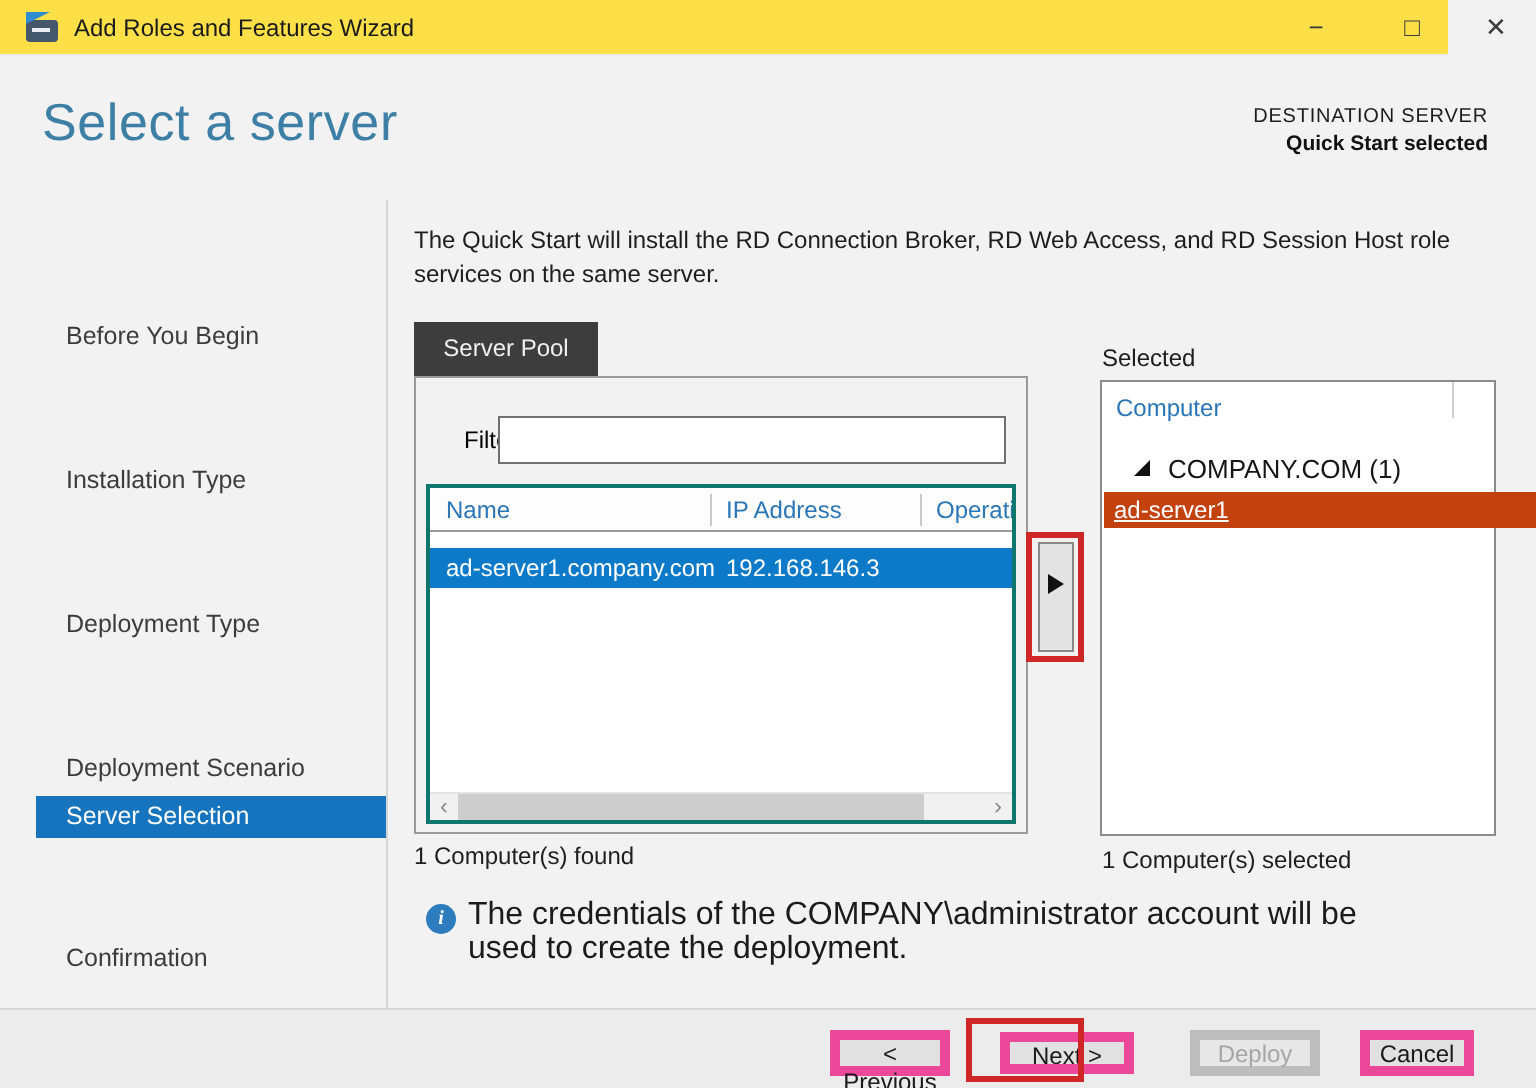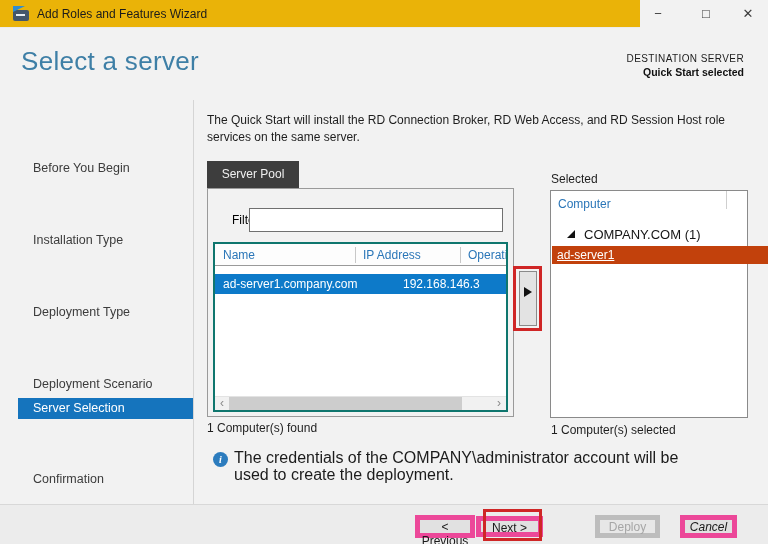--- a/index.html
+++ b/index.html
@@ -1,21 +1,21 @@
 <!DOCTYPE html>
 <html><head>
 <meta charset="utf-8">
 <style>
   * { margin:0; padding:0; box-sizing:border-box; }
   html,body { width:768px; height:544px; }
   body { font-family:"Liberation Sans", sans-serif; background:#f2f2f2; overflow:hidden; }
   .window { position:relative; width:768px; height:544px; background:#f2f2f2; }
 
   
-  .titlebar { position:absolute; left:0; top:0; width:640px; height:28px; background:#eab308; border-bottom:1px solid #ececec; }
+  .titlebar { position:absolute; left:0; top:0; width:724px; height:28px; background:#fde047; border-bottom:1px solid #ececec; }
   .app-icon { position:absolute; left:13px; top:6px; width:17px; height:16px; }
   .app-icon .box { position:absolute; left:0; top:4px; width:16px; height:11px; background:#44576b; border-radius:2px; }
   .app-icon .slot { position:absolute; left:3px; top:8px; width:9px; height:2px; background:#e8eef2; }
   .app-icon .flag { position:absolute; left:0; top:0; width:0; height:0; border-top:6px solid #2f8dd0; border-right:12px solid transparent; }
   .title-text { position:absolute; left:37px; top:0; line-height:28px; font-size:12px; color:#1b1b1b; }
   .win-btn { position:absolute; top:0; width:34px; height:28px; text-align:center; line-height:28px; font-size:13px; color:#3c3c3c; cursor:default; }
   .btn-min { left:641px; } .btn-max { left:689px; } .btn-close { left:731px; }
 
   
   .page-title { position:absolute; left:21px; top:46px; font-size:26px; letter-spacing:0.3px; color:#3e7fa6; font-weight:400; }
@@ -38,21 +38,21 @@
   .filter-input { position:absolute; left:41px; top:19px; width:254px; height:24px; border:1px solid #707070; background:#ffffff; font-size:12px; padding:0 4px; font-family:"Liberation Sans", sans-serif; }
 
   .server-table { position:absolute; left:5px; top:53px; width:295px; height:170px; border:2px solid #0f766e; background:#ffffff; overflow:hidden; }
   .thead { position:relative; height:22px; border-bottom:1px solid #9a9a9a; background:#fdfdfd; overflow:hidden; }
   .th { position:absolute; top:0; line-height:22px; font-size:12px; color:#2a76b8; white-space:nowrap; }
   .th-name { left:8px; } .th-ip { left:148px; } .th-os { left:253px; }
   .col-div { position:absolute; top:3px; width:1px; height:16px; background:#c8c8c8; }
   .cd1 { left:140px; } .cd2 { left:245px; }
   .trow { position:absolute; left:0; top:30px; width:100%; height:20px; background:#0d7ac9; color:#ffffff; }
   .trow .cell { position:absolute; top:0; line-height:20px; font-size:12px; white-space:nowrap; }
-  .cell-name { left:8px; } .cell-ip { left:148px;margin-left:40px; }
+  .cell-name { left:8px; } .cell-ip { left:148px; }
   .hscroll { position:absolute; left:0; bottom:0; width:100%; height:14px; background:#f1f1f1; border-top:1px solid #e3e3e3; }
   .hs-arrow { position:absolute; top:0; width:14px; height:13px; text-align:center; line-height:12px; font-size:12px; color:#8a8a8a; }
   .hs-left { left:0; } .hs-right { right:0; }
   .hs-thumb { position:absolute; left:14px; top:0; width:233px; height:13px; background:#cdcdcd; }
 
   .found-text { position:absolute; left:207px; top:421px; font-size:12px; color:#1e1e1e;text-align:right; }
 
   .add-btn { position:absolute; left:519px; top:271px; width:18px; height:55px; background:#e3e3e3; border:1px solid #8a8a8a; cursor:default; }
   .add-tri { position:absolute; left:4px; top:15px; width:0; height:0; border-top:5px solid transparent; border-bottom:5px solid transparent; border-left:8px solid #111111; }
   .ann { position:absolute; border:3px solid #cf2626; background:transparent; pointer-events:none; }
@@ -69,23 +69,23 @@
   .sel-count { position:absolute; left:551px; top:423px; font-size:12px; color:#1e1e1e; }
 
   .info-row { position:absolute; left:213px; top:449px; }
   .info-icon { position:absolute; left:0; top:3px; width:15px; height:15px; border-radius:50%; background:#2c7cbe; color:#ffffff; font-size:10px; font-weight:bold; text-align:center; line-height:15px; font-family:"Liberation Serif", serif; font-style:italic; }
   .info-text { position:absolute; left:21px; top:0; width:480px; font-size:16px; line-height:17px; color:#1b1b1b; }
 
   
   .footer { position:absolute; left:0; top:504px; width:768px; height:40px; background:#ececec; border-top:1px solid #d8d8d8; }
   .wiz-btn { position:absolute; top:10px; height:23px; background:#e1e1e1; border:5px solid #ec4899; font-size:12px; color:#1a1a1a; text-align:center; font-family:"Liberation Sans", sans-serif; cursor:default; }
   .btn-previous { left:415px; width:60px; }
-  .btn-next { left:476px; top:11px; width:67px; height:21px; }
+  .btn-next { left:500px; top:11px; width:67px; height:21px; }
   .btn-deploy { left:595px; width:65px; color:#a6a6a6; border-color:#bdbdbd; background:#e7e7e7; }
-  .btn-cancel { left:680px; width:57px;font-style:italic; }
+  .btn-cancel { left:680px; width:57px; }
 </style>
 </head>
 <body>
 
 <div class="window">
 
   <div class="titlebar">
     <div class="app-icon">
       <div class="box"></div>
         <div class="slot"></div>

